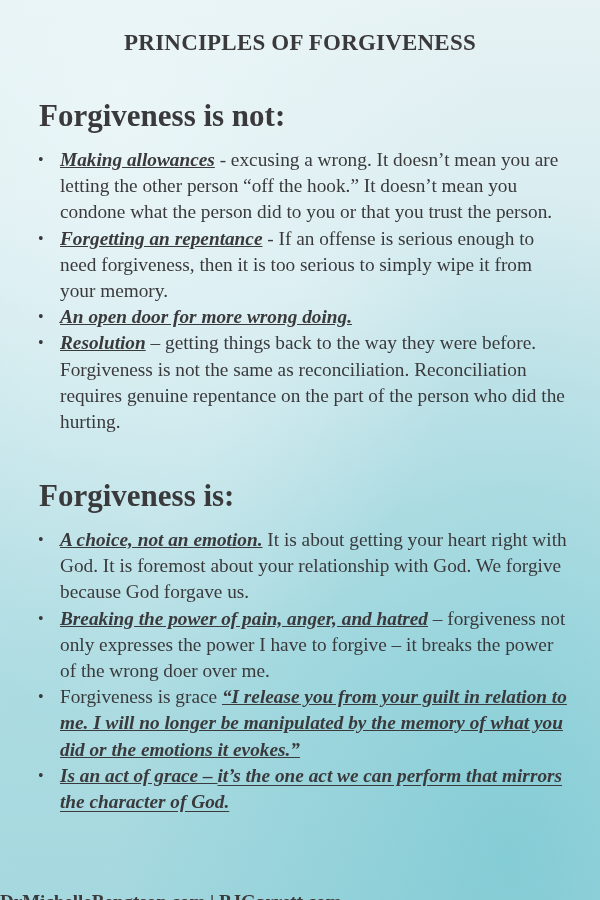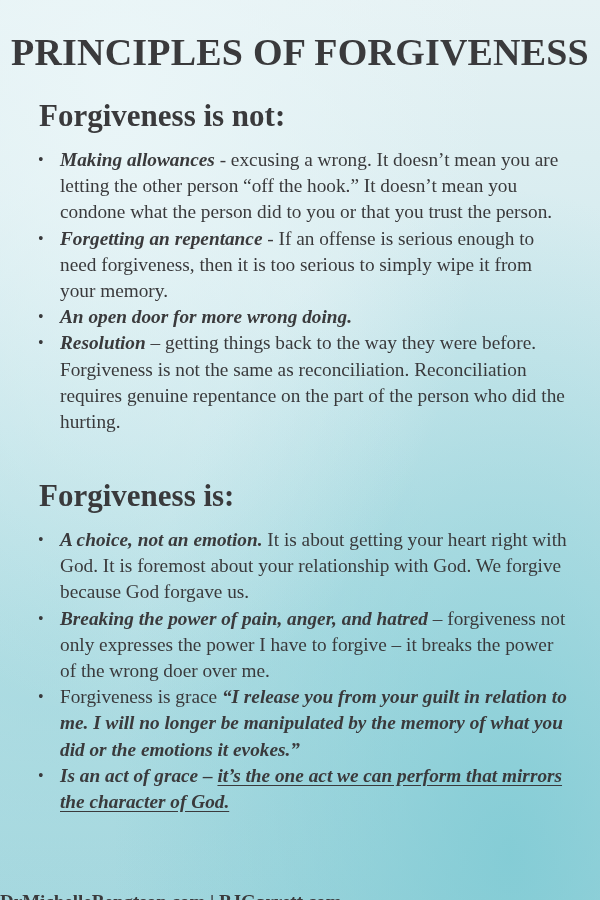--- a/index.html
+++ b/index.html
@@ -14,21 +14,21 @@
         radial-gradient(ellipse at 85% 95%, rgba(120,200,210,0.75) 0%, rgba(120,200,210,0) 55%),
         radial-gradient(ellipse at 10% 70%, rgba(160,215,222,0.6) 0%, rgba(160,215,222,0) 50%),
         linear-gradient(180deg, #e6f2f4 0%, #d2eaee 35%, #bfe3e8 65%, #a7d8df 100%);
       position: relative;
     }
     .page { position: absolute; inset: 0; }
     .title {
       position: absolute;
       top: 30px; left: 0; width: 600px;
       text-align: center;
-      font-size: 38px;
+      font-size: 23px;
       font-weight: bold;
       letter-spacing: 0.2px;
       color: #3a3a3c;
       margin: 0;
     }
     .section-heading {
       position: absolute;
       left: 39px;
       font-size: 31px;
       font-weight: bold;
@@ -52,21 +52,21 @@
     ul.bullets li {
       position: relative;
       padding-left: 22px;
       margin: 0;
     }
     ul.bullets li .bullet {
       position: absolute;
       left: 0; top: 0;
       font-size: 16px;
     }
-    .bi { font-weight: bold; font-style: italic; }
+    .bi { font-weight: bold; font-style: italic; text-decoration: underline; }
     .u { text-decoration: underline; text-underline-offset: 3px; }
     .footer {
       position: absolute;
       top: 856px; left: 0; width: 600px;
       text-align: left;
       font-size: 19px;
       font-weight: bold;
       color: #3a3a3c;
       margin-top: 35px;
     }

